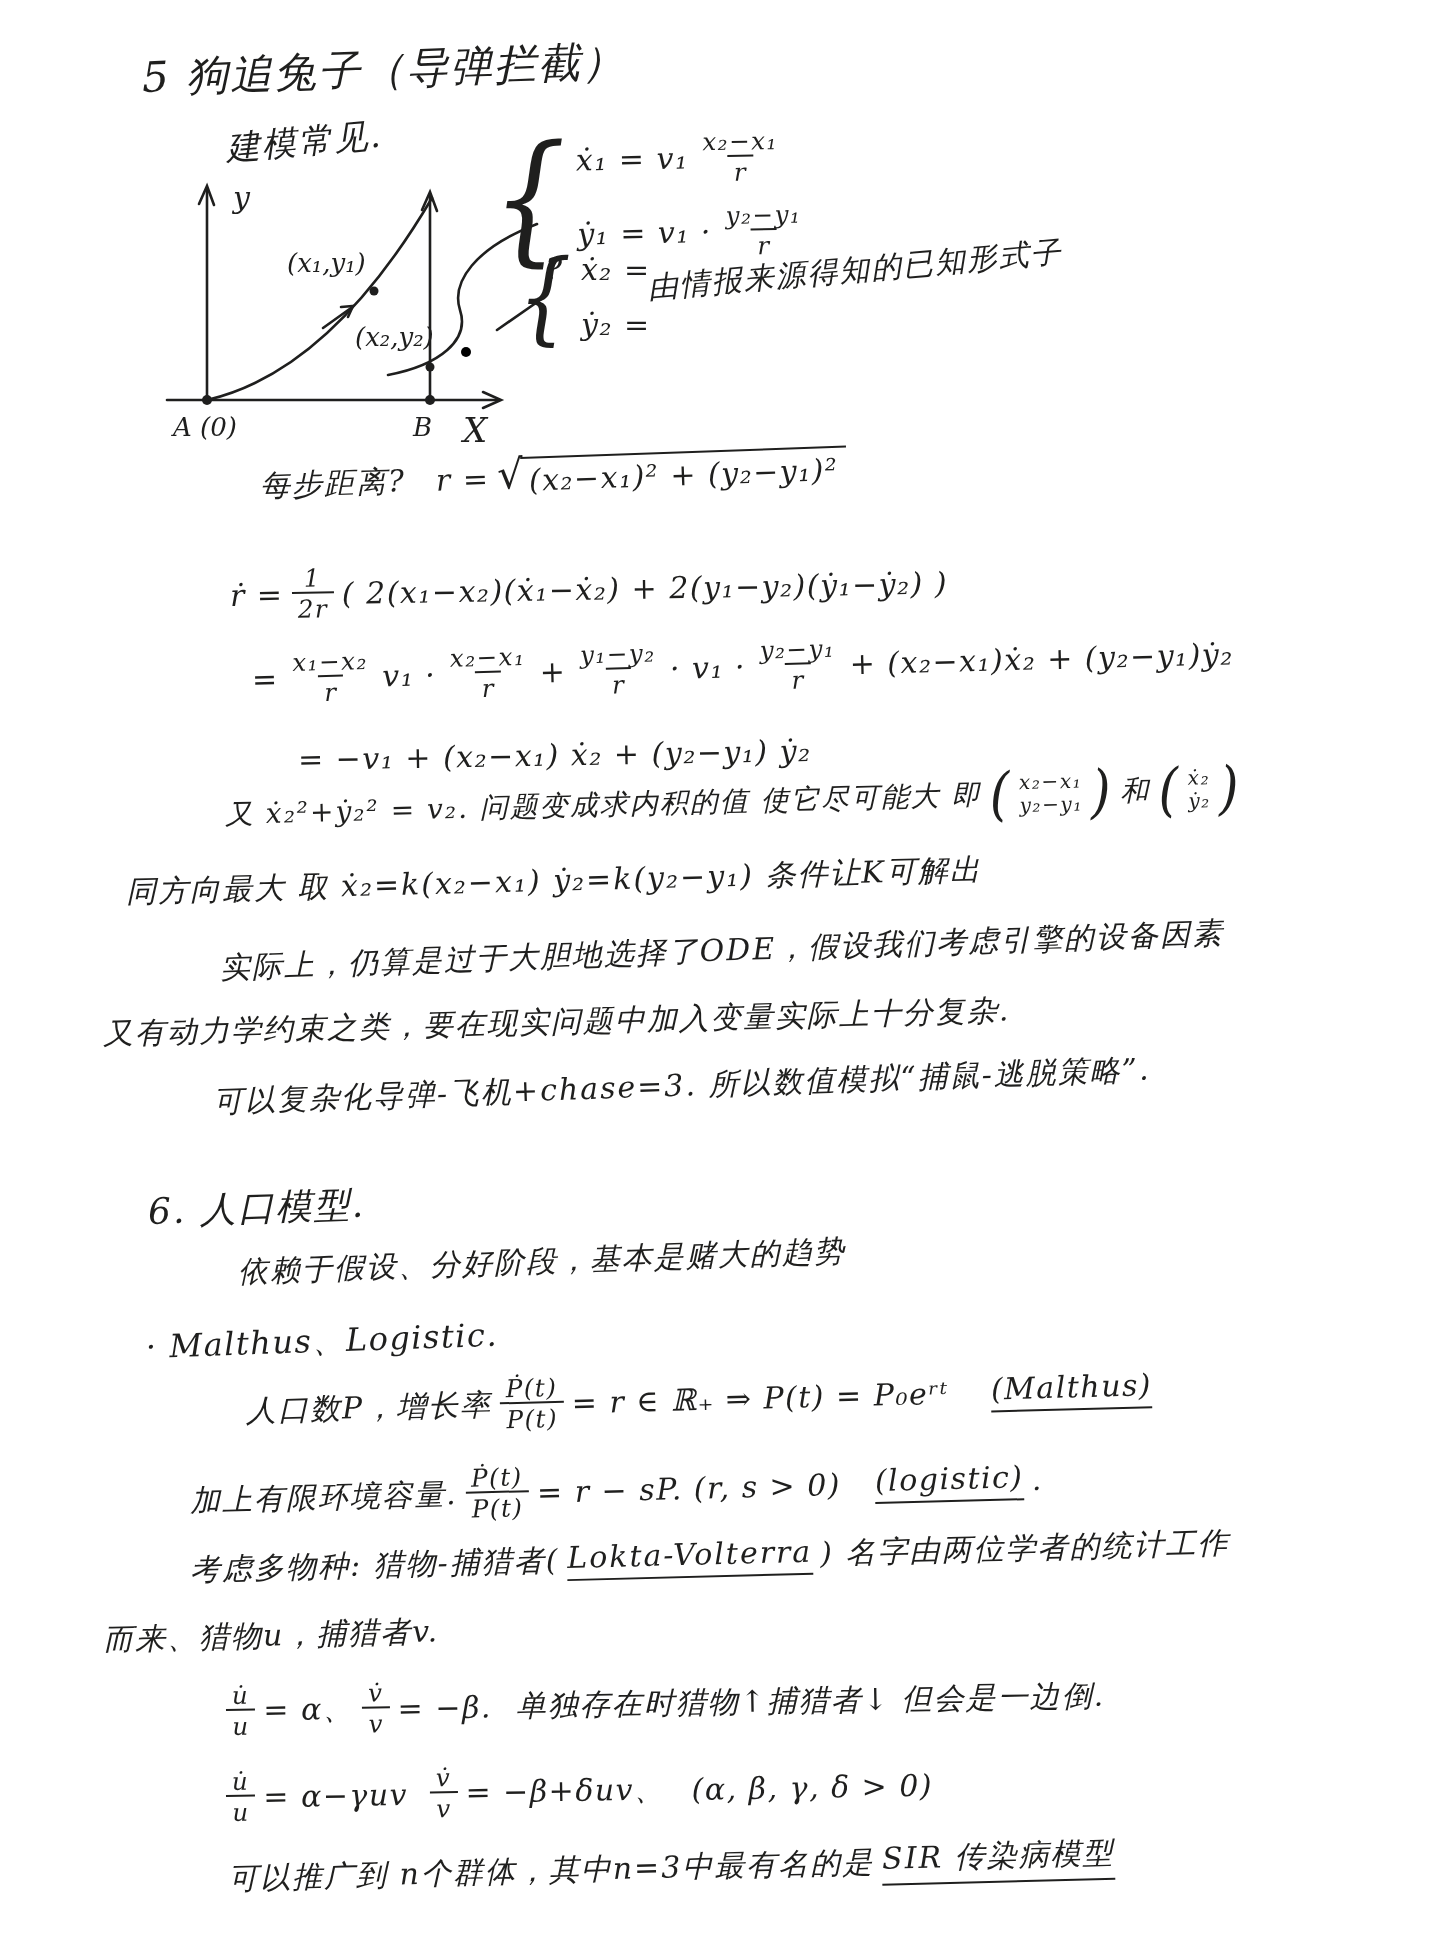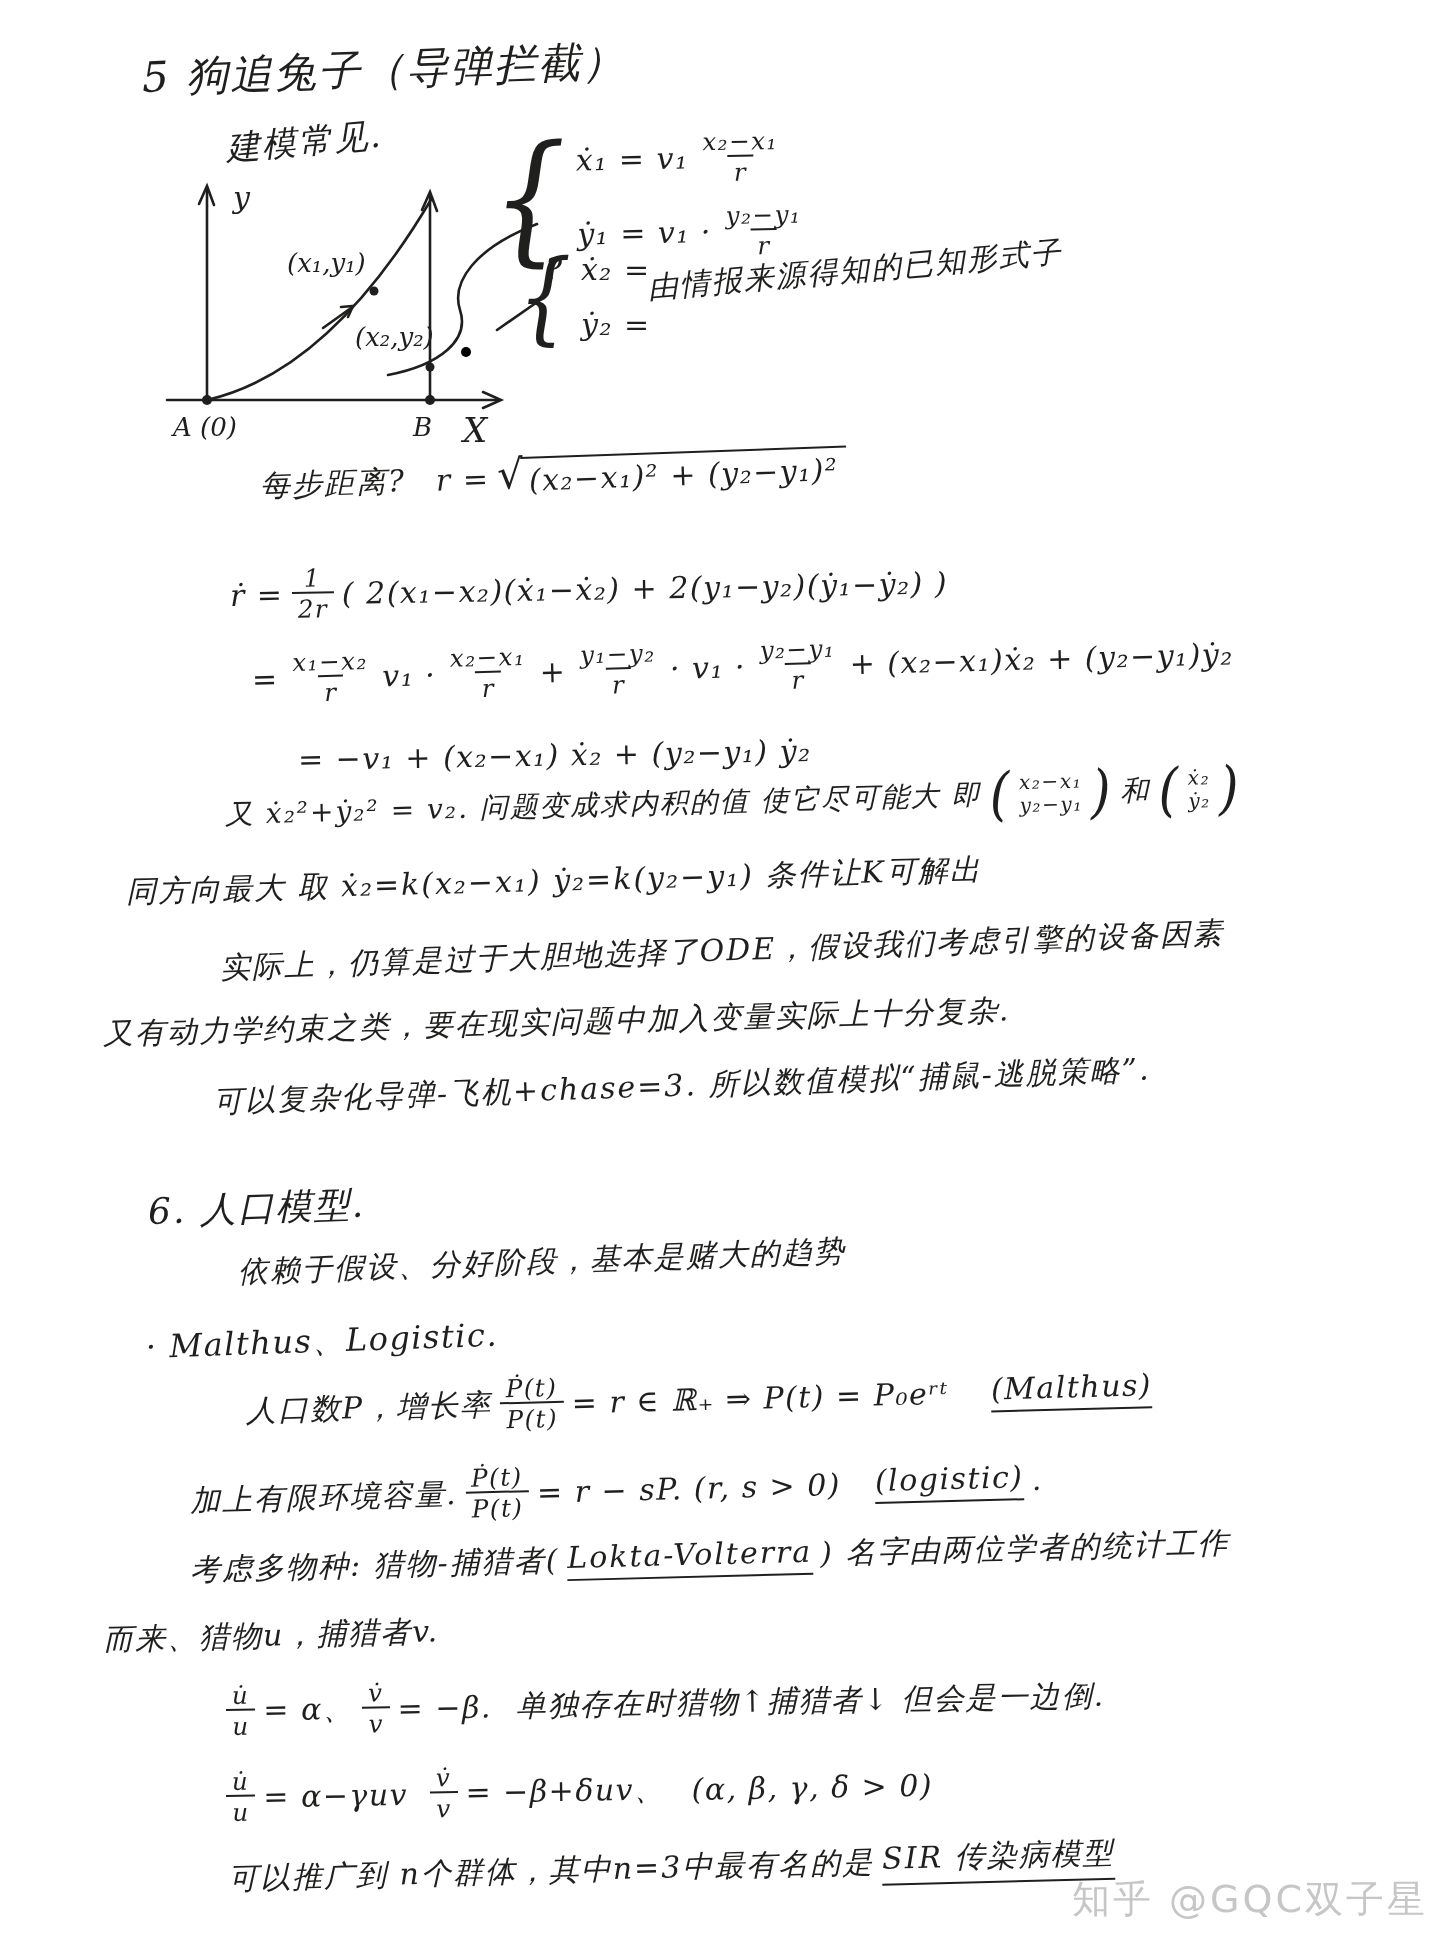--- a/index.html
+++ b/index.html
@@ -252,17 +252,14 @@
     </span>
     <span>= −β+δuv、</span>
     <span style="margin-left:18px;">(α, β, γ, δ &gt; 0)</span>
   </div>
 
   <div class="hw cjk" style="left:228px;top:1856px;transform:rotate(-1.5deg);">
     <span>可以推广到 n个群体，其中n=3中最有名的是 </span>
     <span class="und">SIR 传染病模型</span>
   </div>
 
-  <div class="watermark">
-    <span>知乎 @GQC双子星</span>
-  </div>
 
 </div>
 
 </body></html>

